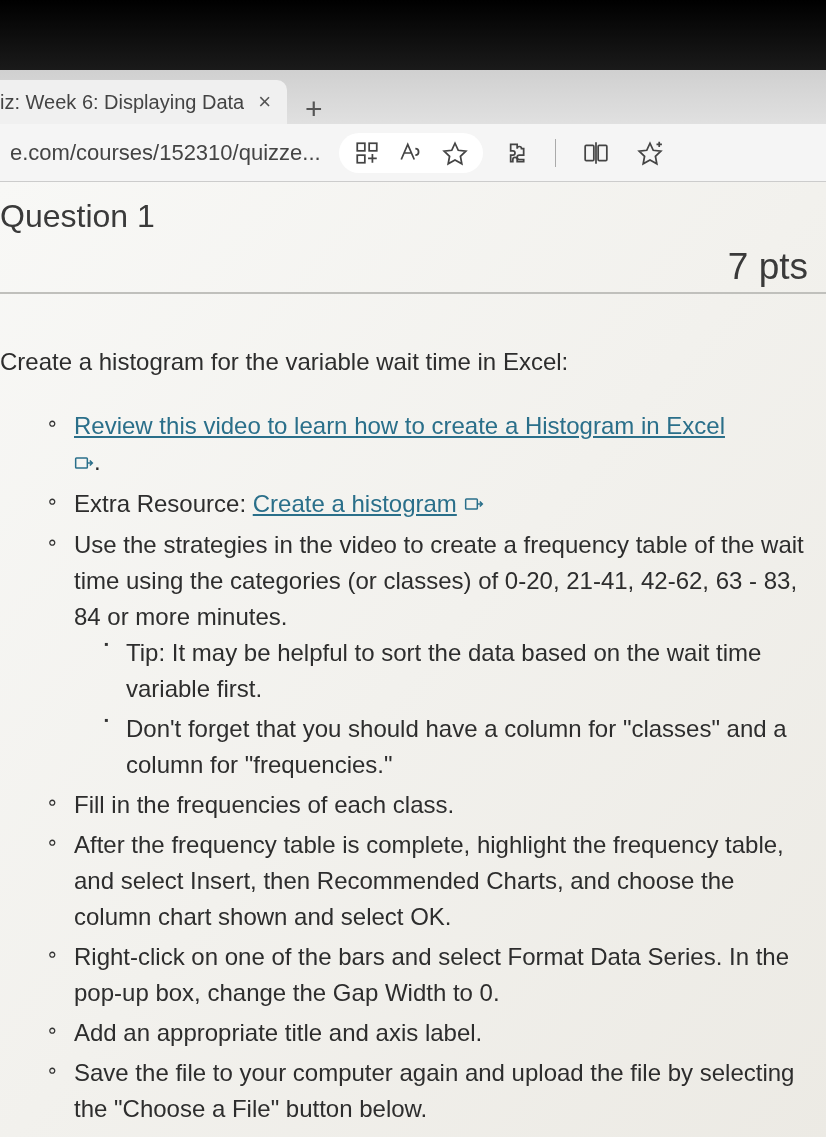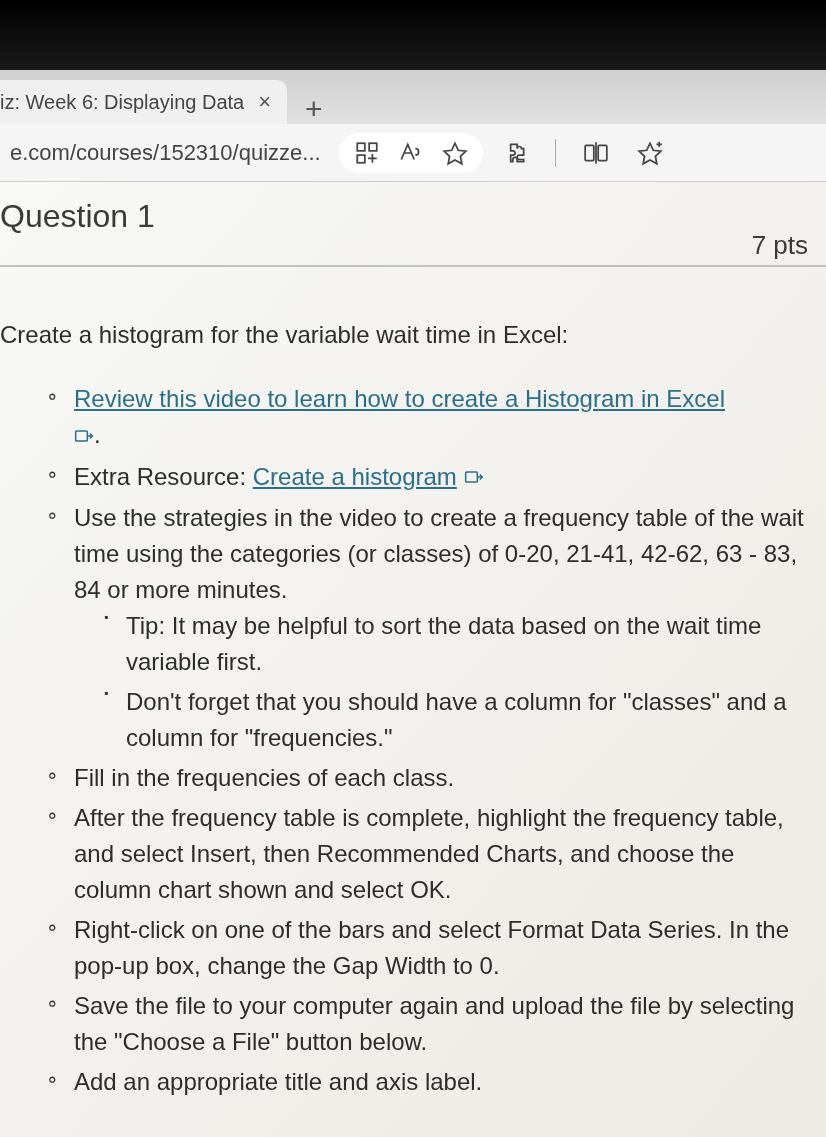--- a/index.html
+++ b/index.html
@@ -102,23 +102,23 @@
     align-items: flex-start;
     padding: 16px 18px 4px 0;
     border-bottom: 2px solid #c0c0bc;
   }
   .question-title {
     font-size: 32px;
     color: #3a3a3a;
     font-weight: 500;
   }
   .pts {
-    font-size: 26px;
+    font-size: 37px;
     color: #3a3a3a;
-    margin-top: 32px;
+    margin-top: 48px;
   }
   .question-body {
     padding: 50px 18px 18px 0;
     font-size: 24px;
     color: #2d2d2d;
     line-height: 1.5;
   }
   .prompt-line { margin-bottom: 28px; }
   ul.outer {
     list-style: none;
@@ -257,18 +257,18 @@
         <li>
           <span>Use the strategies in the video to create a frequency table of the wait time using the categories (or classes) of 0-20,  21-41, 42-62, 63 - 83, 84 or more minutes.</span>
           <ul class="inner">
             <li>Tip: It may be helpful to sort the data based on the wait time variable first.</li>
             <li>Don't forget that you should have a column for "classes" and a column for "frequencies."</li>
           </ul>
         </li>
         <li>Fill in the frequencies of each class.</li>
         <li>After the frequency table is complete, highlight the frequency table, and select Insert, then Recommended Charts, and choose the column chart shown and select OK.</li>
         <li>Right-click on one of the bars and select Format Data Series. In the pop-up box, change the Gap Width to 0.</li>
+        <li>Add an appropriate title and axis label.</li>
         <li>Save the file to your computer again and upload the file by selecting the "Choose a File" button below.</li>
-        <li>Add an appropriate title and axis label.</li>
       </ul>
     </div>
   </div>
 </div>
 
 </body></html>

